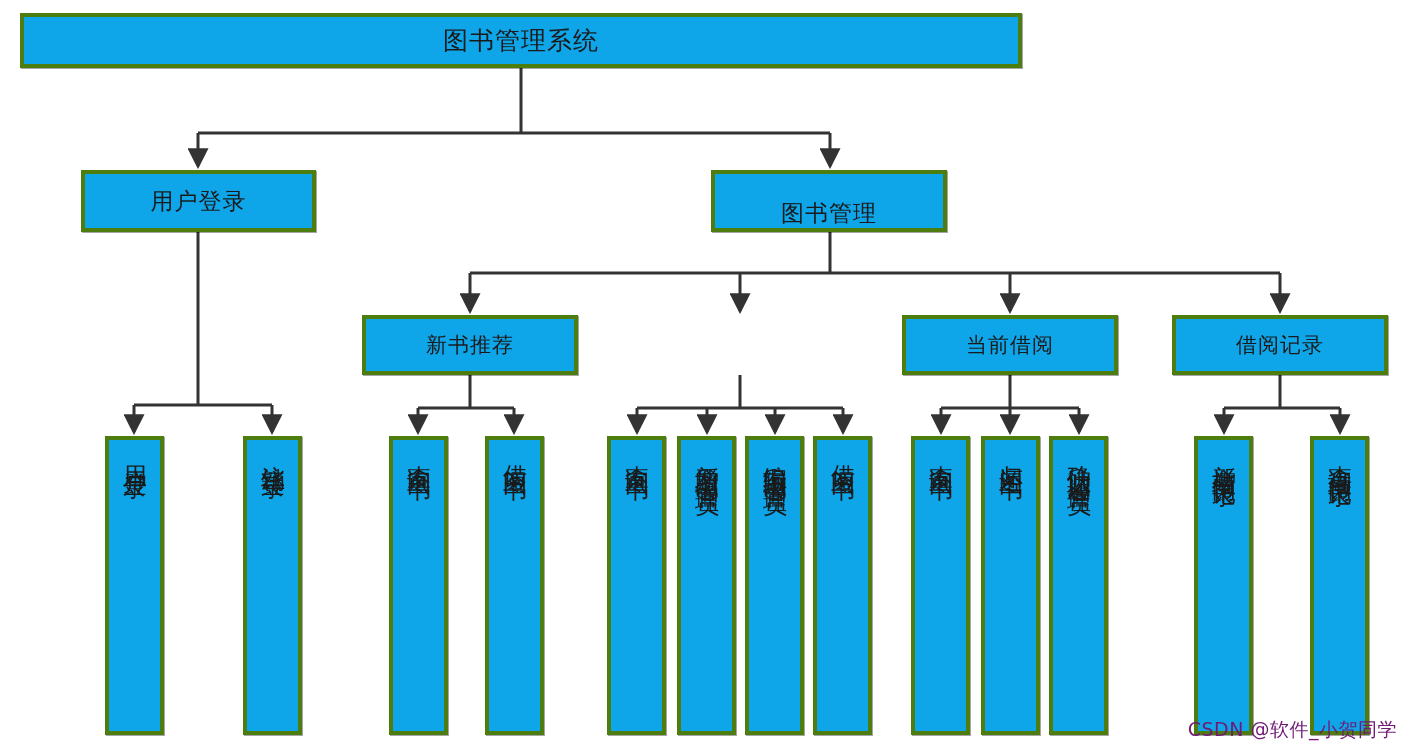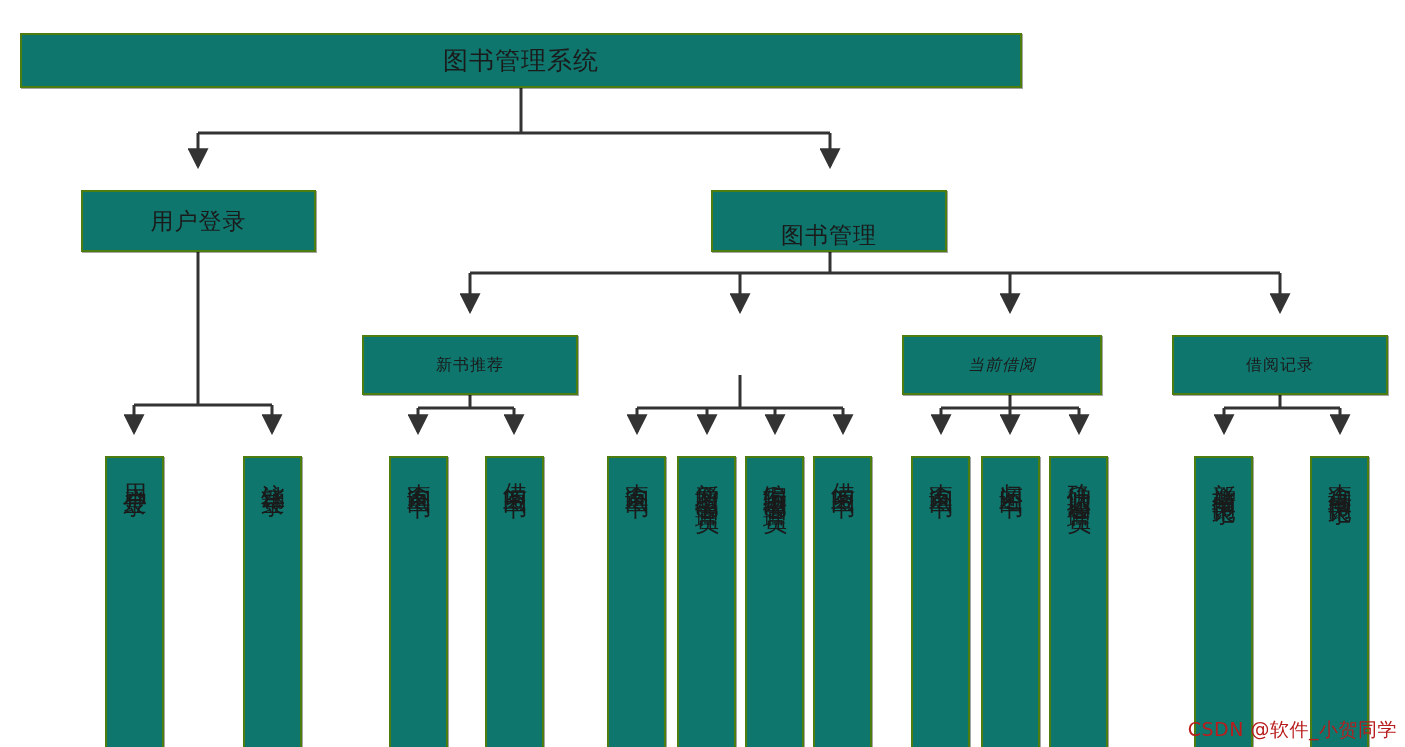--- a/index.html
+++ b/index.html
@@ -19,42 +19,41 @@
   #wires{
     position:absolute;
     left:0; top:0;
     width:1405px; height:747px;
     pointer-events:none;
   }
   
   .node{
     position:absolute;
     box-sizing:border-box;
-    background:#0f766e;
-    border:2px solid #4d7c0f;
+    background:#0ea5e9;
+    border:4px solid #4d7c0f;
     box-shadow:1px 1px 0 rgba(0,0,0,0.35);
     display:flex;
     align-items:center;
     justify-content:center;
     text-align:center;
-    margin-top:20px;
   }
   .node .label{
     display:block;
     line-height:1.25;
     letter-spacing:1px;
     color:#1a1a1a;
     user-select:none;
   }
   
   .node.root .label{ font-size:25px; }
   
   .node.lvl2 .label{ font-size:23px; }
   
-  .node.lvl3 .label{ font-size:16px; }
+  .node.lvl3 .label{ font-size:21px; }
   
   .node.leaf{
     align-items:flex-start;
     justify-content:center;
     padding-top:6px;
   }
   .node.leaf .label{
     writing-mode:vertical-rl;
     text-orientation:upright;
     font-size:24px;
@@ -62,21 +61,21 @@
     letter-spacing:4px;
     white-space:nowrap;
     margin:0 auto;
   }
   
   #watermark{
     position:absolute;
     right:8px;
     bottom:4px;
     font-size:19px;
-    color:#b91c1c;
+    color:#701a75;
     letter-spacing:0.5px;
     white-space:nowrap;
     user-select:none;
   }
 </style>
 </head>
 <body>
 
 <div id="canvas">
 
@@ -143,21 +142,21 @@
 
   <div class="node lvl2" style="left:711px; top:170px; width:236px; height:62px;align-items:flex-end;">
     <span class="label">图书管理</span>
   </div>
 
   <div class="node lvl3" style="left:362px; top:315px; width:216px; height:60px;">
     <span class="label">新书推荐</span>
   </div>
 
 
-  <div class="node lvl3" style="left:902px; top:315px; width:200px; height:60px;font-style:italic;">
+  <div class="node lvl3" style="left:902px; top:315px; width:216px; height:60px;">
     <span class="label">当前借阅</span>
   </div>
 
   <div class="node lvl3" style="left:1172px; top:315px; width:216px; height:60px;text-align:right;">
     <span class="label">借阅记录</span>
   </div>
 
   <div class="node leaf" style="left:105px; top:436px; width:59px; height:299px;">
     <span class="label">用户登录</span>
   </div>

